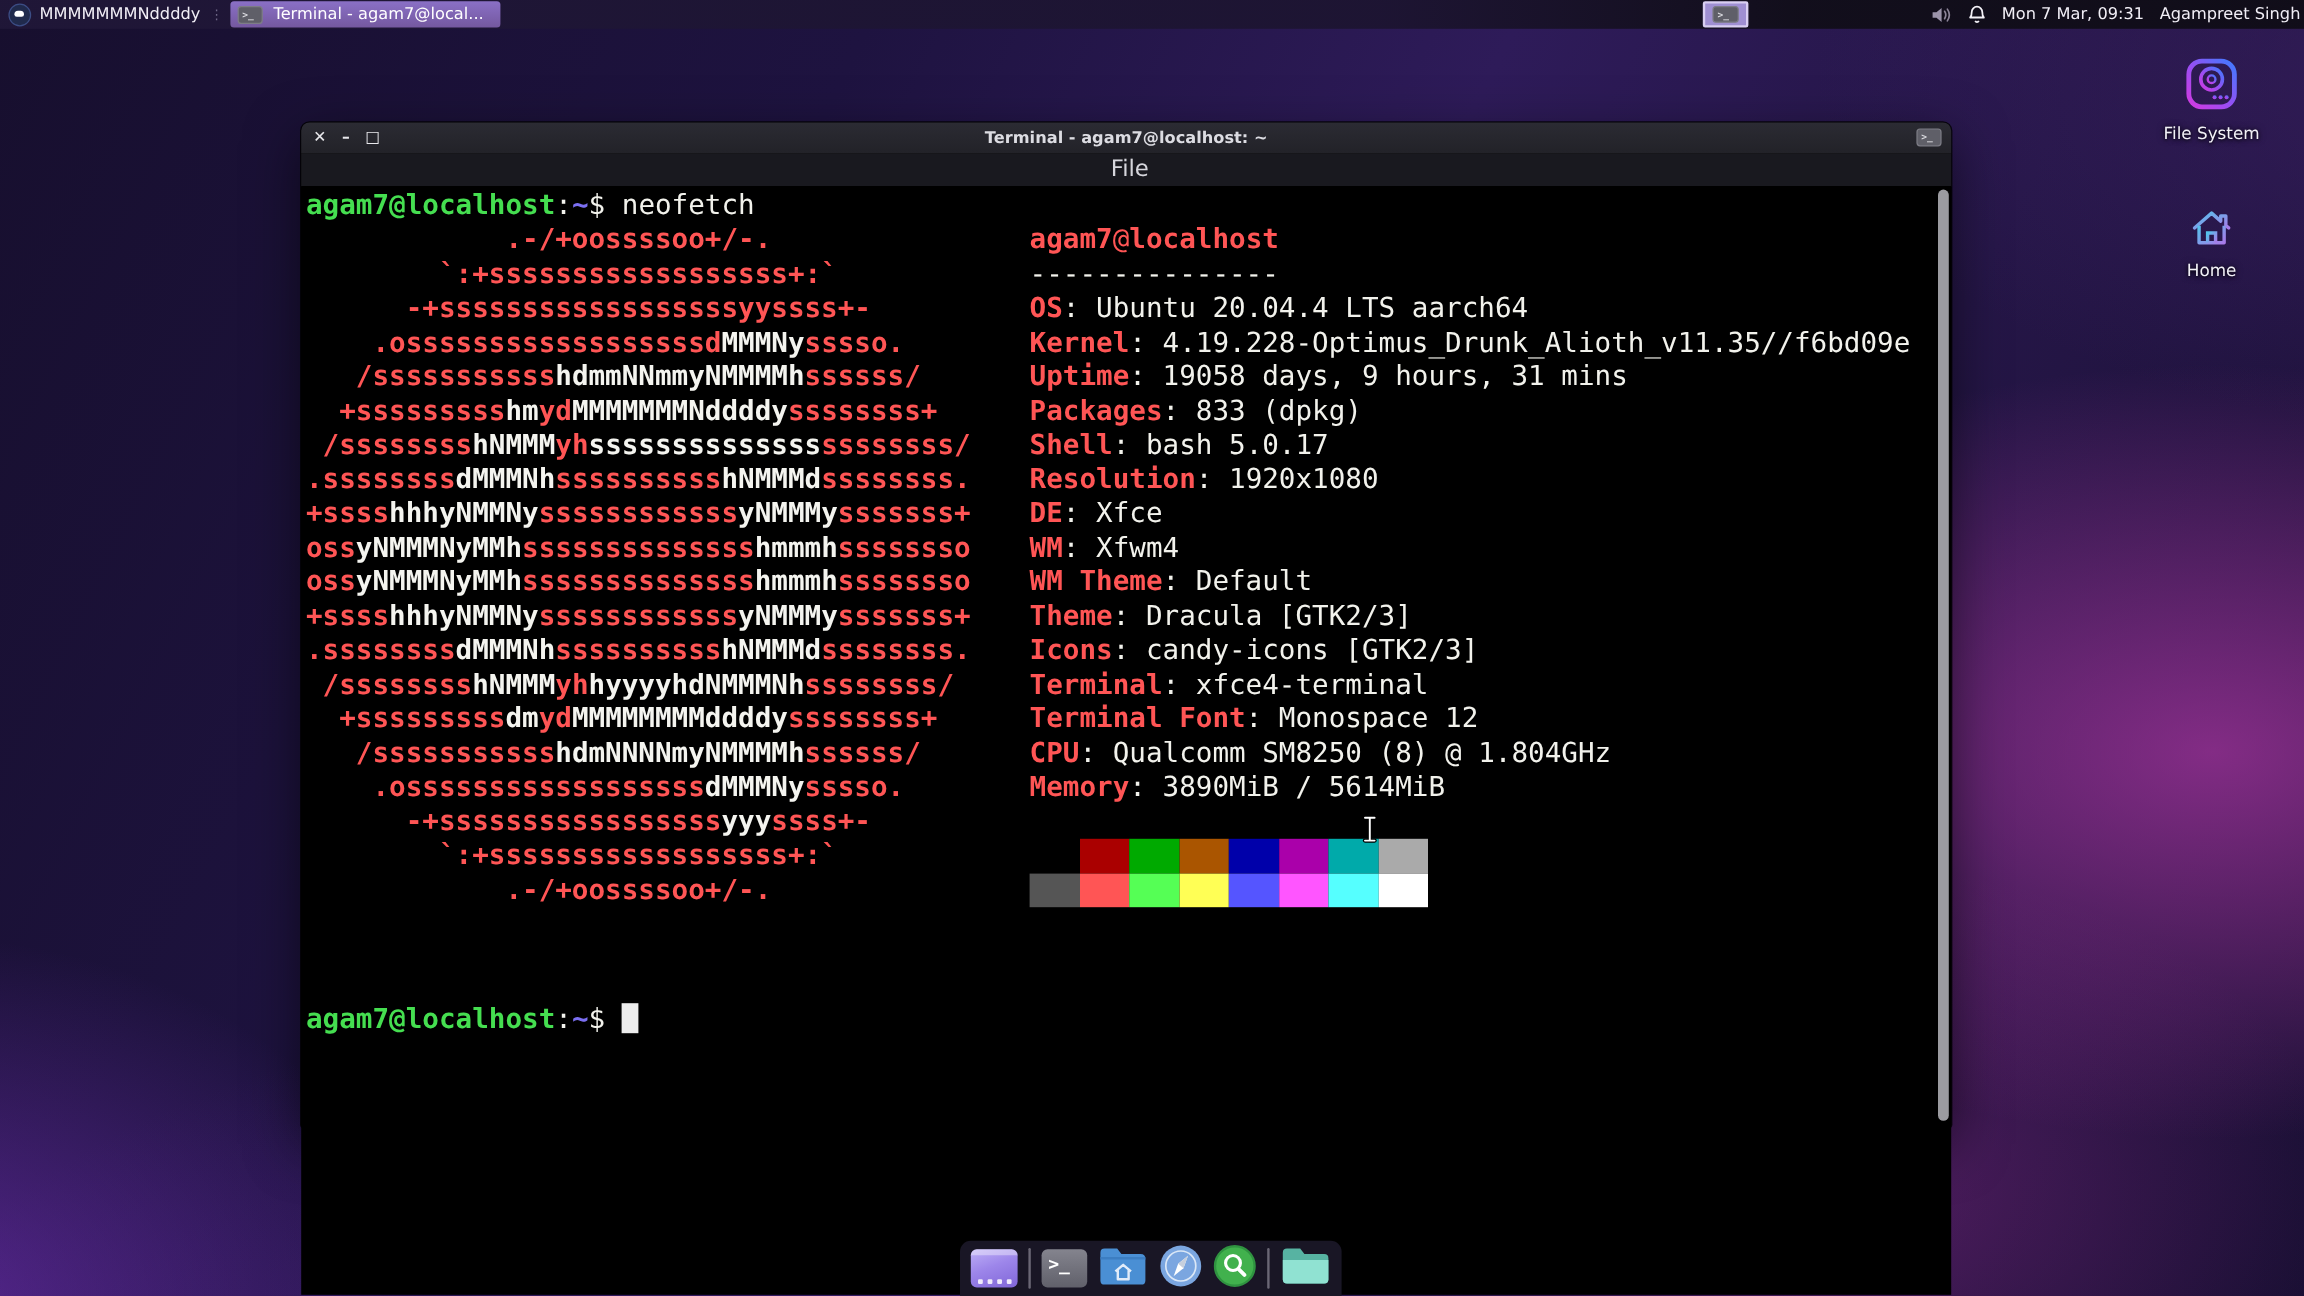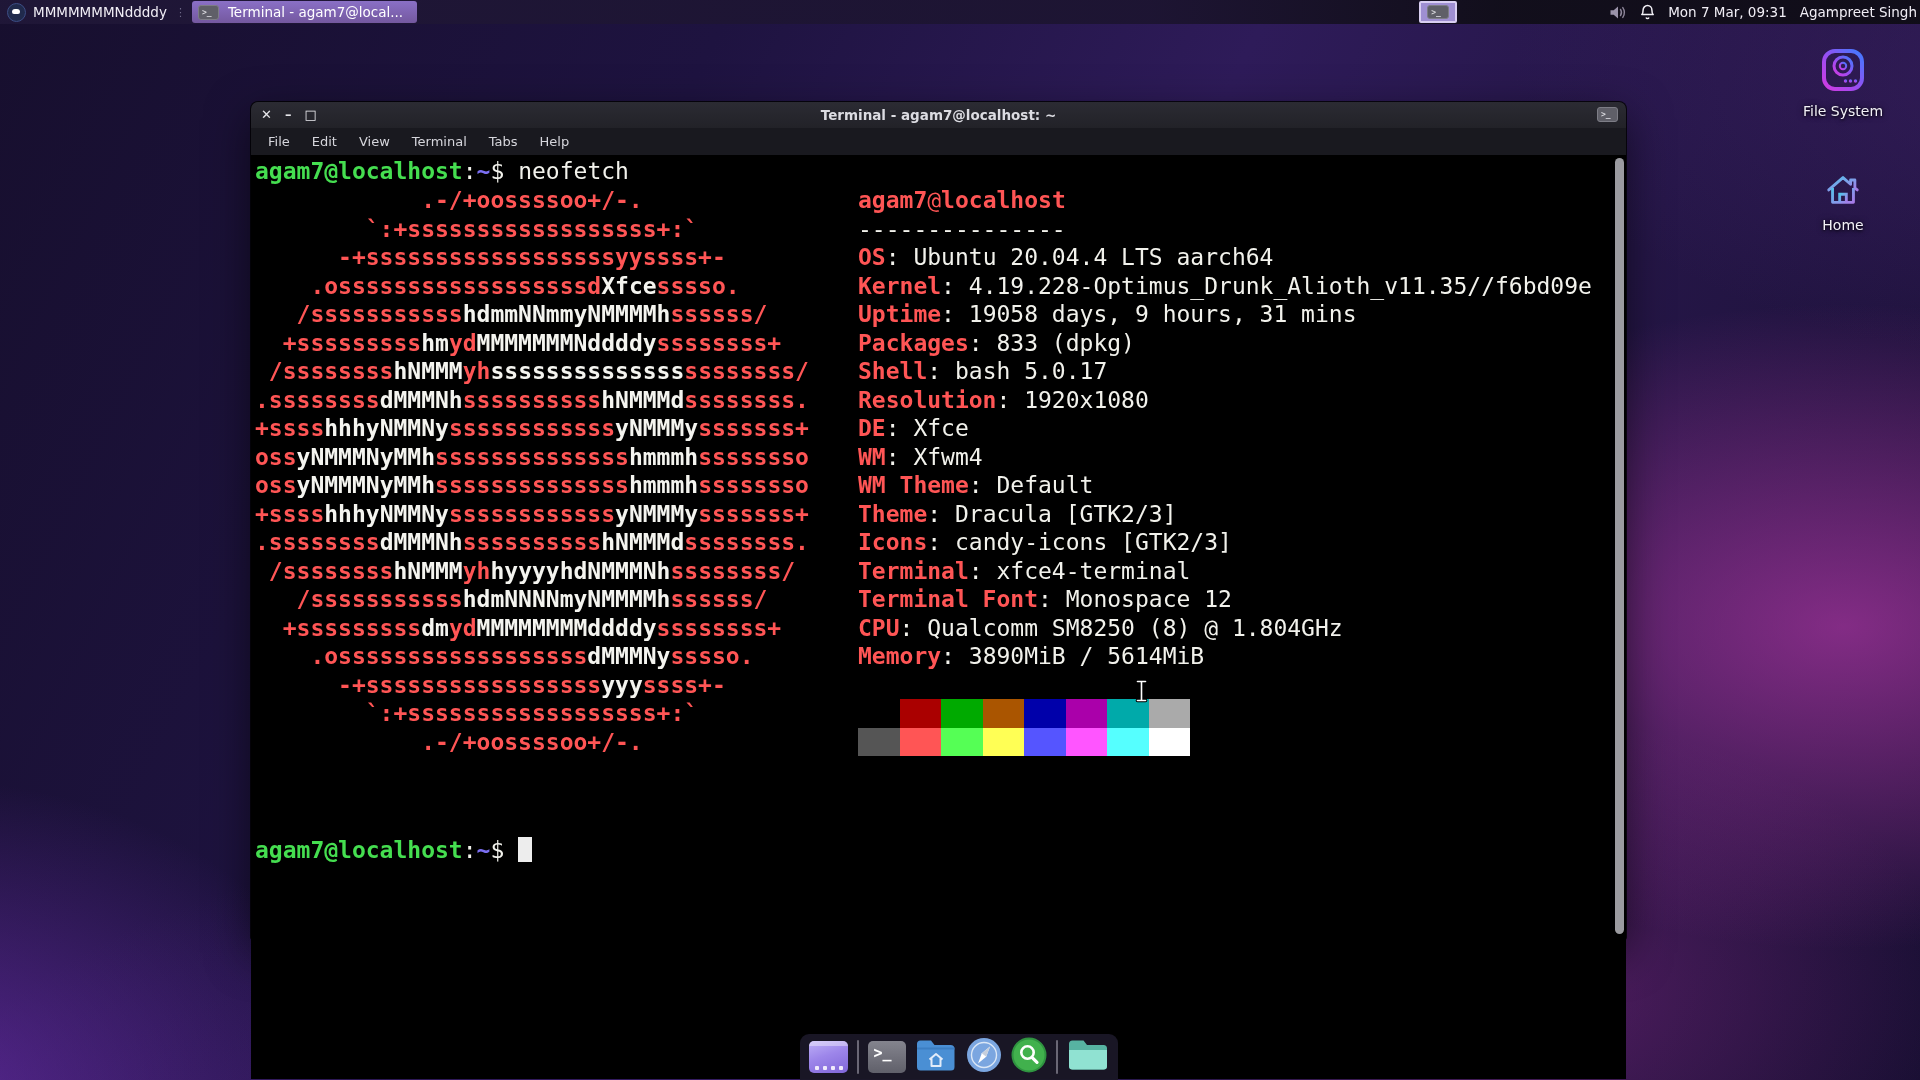--- a/index.html
+++ b/index.html
@@ -38,21 +38,21 @@
   
   .window{position:absolute;left:251px;top:102px;width:1375px;height:837px;border-radius:7px 7px 2px 2px;
     box-shadow:0 0 0 1px rgba(0,0,0,.8),0 14px 44px rgba(0,0,0,.55);background:#000;}
   .titlebar{position:relative;height:26px;background:linear-gradient(180deg,#2b2b33,#222228);border-radius:7px 7px 0 0;
     display:flex;align-items:center;color:#e8e8ec;}
   .tb-controls{display:flex;align-items:center;gap:13px;padding-left:10px;font-size:13px;z-index:2;}
   .tb-controls span{cursor:default;line-height:26px;}
   .tb-min{font-weight:bold;}
   .tb-title{position:absolute;left:0;right:0;text-align:center;font-weight:bold;font-size:13.5px;color:#dcdce2;}
   .tb-right{position:absolute;right:8px;top:5px;}
-  .menubar{height:27px;background:#19191f;display:flex;align-items:center;padding-left:6px;color:#d6d6dc;font-size:13px;border-bottom:1px solid #0c0c10;}
+  .menubar{height:27px;background:#19191f;display:flex;align-items:center;padding-left:6px;color:#d6d6dc;font-size:19px;border-bottom:1px solid #0c0c10;flex-direction:column;}
   .menu-item{padding:0 11px;line-height:27px;}
   .term-body{position:absolute;left:0;top:53px;width:1375px;height:924px;background:#000;overflow:hidden;
     font-family:"DejaVu Sans Mono","Liberation Mono",monospace;font-size:23px;line-height:28.5px;color:#f2f2ec;}
   .cmdline{position:absolute;left:4px;top:2px;white-space:pre;}
   .p-user{color:#45de50;font-weight:bold;}
   .p-colon{color:#f2f2ec;}
   .p-path{color:#7b6ff2;font-weight:bold;}
   .p-dollar{color:#f2f2ec;}
   .ascii-art{position:absolute;left:4px;top:31px;font-weight:bold;}
   .ascii-art div{white-space:pre;height:28.5px;}
@@ -175,33 +175,33 @@
       </div>
 
     <div class="term-body">
 
       <div class="cmdline"><span class="p-user">agam7@localhost</span><span class="p-colon">:</span><span class="p-path">~</span><span class="p-dollar">$ </span><span>neofetch</span></div>
 
       <div class="ascii-art">
           <div><span class="r">            .-/+oossssoo+/-.</span></div>
           <div><span class="r">        `:+ssssssssssssssssss+:`</span></div>
           <div><span class="r">      -+ssssssssssssssssssyyssss+-</span></div>
-          <div><span class="r">    .ossssssssssssssssssd</span><span class="w">Xfce</span><span class="r">sssso.</span></div>
+          <div><span class="r">    .ossssssssssssssssssd</span><span class="w">MMMNy</span><span class="r">sssso.</span></div>
           <div><span class="r">   /sssssssssss</span><span class="w">hdmmNNmmyNMMMMh</span><span class="r">ssssss/</span></div>
           <div><span class="r">  +sssssssss</span><span class="w">hm</span><span class="r">yd</span><span class="w">MMMMMMMNddddy</span><span class="r">ssssssss+</span></div>
           <div><span class="r"> /ssssssss</span><span class="w">hNMMM</span><span class="r">yh</span><span class="w">ssssssssssssss</span><span class="r">ssssssss/</span></div>
           <div><span class="r">.ssssssss</span><span class="w">dMMMNh</span><span class="r">ssssssssss</span><span class="w">hNMMMd</span><span class="r">ssssssss.</span></div>
           <div><span class="r">+ssss</span><span class="w">hhhyNMMNy</span><span class="r">ssssssssssss</span><span class="w">yNMMMy</span><span class="r">sssssss+</span></div>
           <div><span class="r">oss</span><span class="w">yNMMMNyMMh</span><span class="r">ssssssssssssss</span><span class="w">hmmmh</span><span class="r">ssssssso</span></div>
           <div><span class="r">oss</span><span class="w">yNMMMNyMMh</span><span class="r">ssssssssssssss</span><span class="w">hmmmh</span><span class="r">ssssssso</span></div>
           <div><span class="r">+ssss</span><span class="w">hhhyNMMNy</span><span class="r">ssssssssssss</span><span class="w">yNMMMy</span><span class="r">sssssss+</span></div>
           <div><span class="r">.ssssssss</span><span class="w">dMMMNh</span><span class="r">ssssssssss</span><span class="w">hNMMMd</span><span class="r">ssssssss.</span></div>
           <div><span class="r"> /ssssssss</span><span class="w">hNMMM</span><span class="r">yh</span><span class="w">hyyyyhdNMMMNh</span><span class="r">ssssssss/</span></div>
+          <div><span class="r">  +sssssssss</span><span class="w">dm</span><span class="r">yd</span><span class="w">MMMMMMMMddddy</span><span class="r">ssssssss+</span></div>
           <div><span class="r">   /sssssssssss</span><span class="w">hdmNNNNmyNMMMMh</span><span class="r">ssssss/</span></div>
-          <div><span class="r">  +sssssssss</span><span class="w">dm</span><span class="r">yd</span><span class="w">MMMMMMMMddddy</span><span class="r">ssssssss+</span></div>
           <div><span class="r">    .ossssssssssssssssss</span><span class="w">dMMMNy</span><span class="r">sssso.</span></div>
           <div><span class="r">      -+sssssssssssssssss</span><span class="w">yyy</span><span class="r">ssss+-</span></div>
           <div><span class="r">        `:+ssssssssssssssssss+:`</span></div>
           <div><span class="r">            .-/+oossssoo+/-.</span></div>
         </div>
 
       <div class="nf-info">
         <div class="nf-title"><span>agam7</span><span style="font-weight:normal">@</span><span>localhost</span></div>
         <div class="nf-underline">---------------</div>
         <div style="display:contents"><div class="info-line"><span class="lbl">OS</span><span class="val">: Ubuntu 20.04.4 LTS aarch64</span></div><div class="info-line"><span class="lbl">Kernel</span><span class="val">: 4.19.228-Optimus_Drunk_Alioth_v11.35//f6bd09e</span></div><div class="info-line"><span class="lbl">Uptime</span><span class="val">: 19058 days, 9 hours, 31 mins</span></div><div class="info-line"><span class="lbl">Packages</span><span class="val">: 833 (dpkg)</span></div><div class="info-line"><span class="lbl">Shell</span><span class="val">: bash 5.0.17</span></div><div class="info-line"><span class="lbl">Resolution</span><span class="val">: 1920x1080</span></div><div class="info-line"><span class="lbl">DE</span><span class="val">: Xfce</span></div><div class="info-line"><span class="lbl">WM</span><span class="val">: Xfwm4</span></div><div class="info-line"><span class="lbl">WM Theme</span><span class="val">: Default</span></div><div class="info-line"><span class="lbl">Theme</span><span class="val">: Dracula [GTK2/3]</span></div><div class="info-line"><span class="lbl">Icons</span><span class="val">: candy-icons [GTK2/3]</span></div><div class="info-line"><span class="lbl">Terminal</span><span class="val">: xfce4-terminal</span></div><div class="info-line"><span class="lbl">Terminal Font</span><span class="val">: Monospace 12</span></div><div class="info-line"><span class="lbl">CPU</span><span class="val">: Qualcomm SM8250 (8) @ 1.804GHz</span></div><div class="info-line"><span class="lbl">Memory</span><span class="val">: 3890MiB / 5614MiB</span></div></div>

